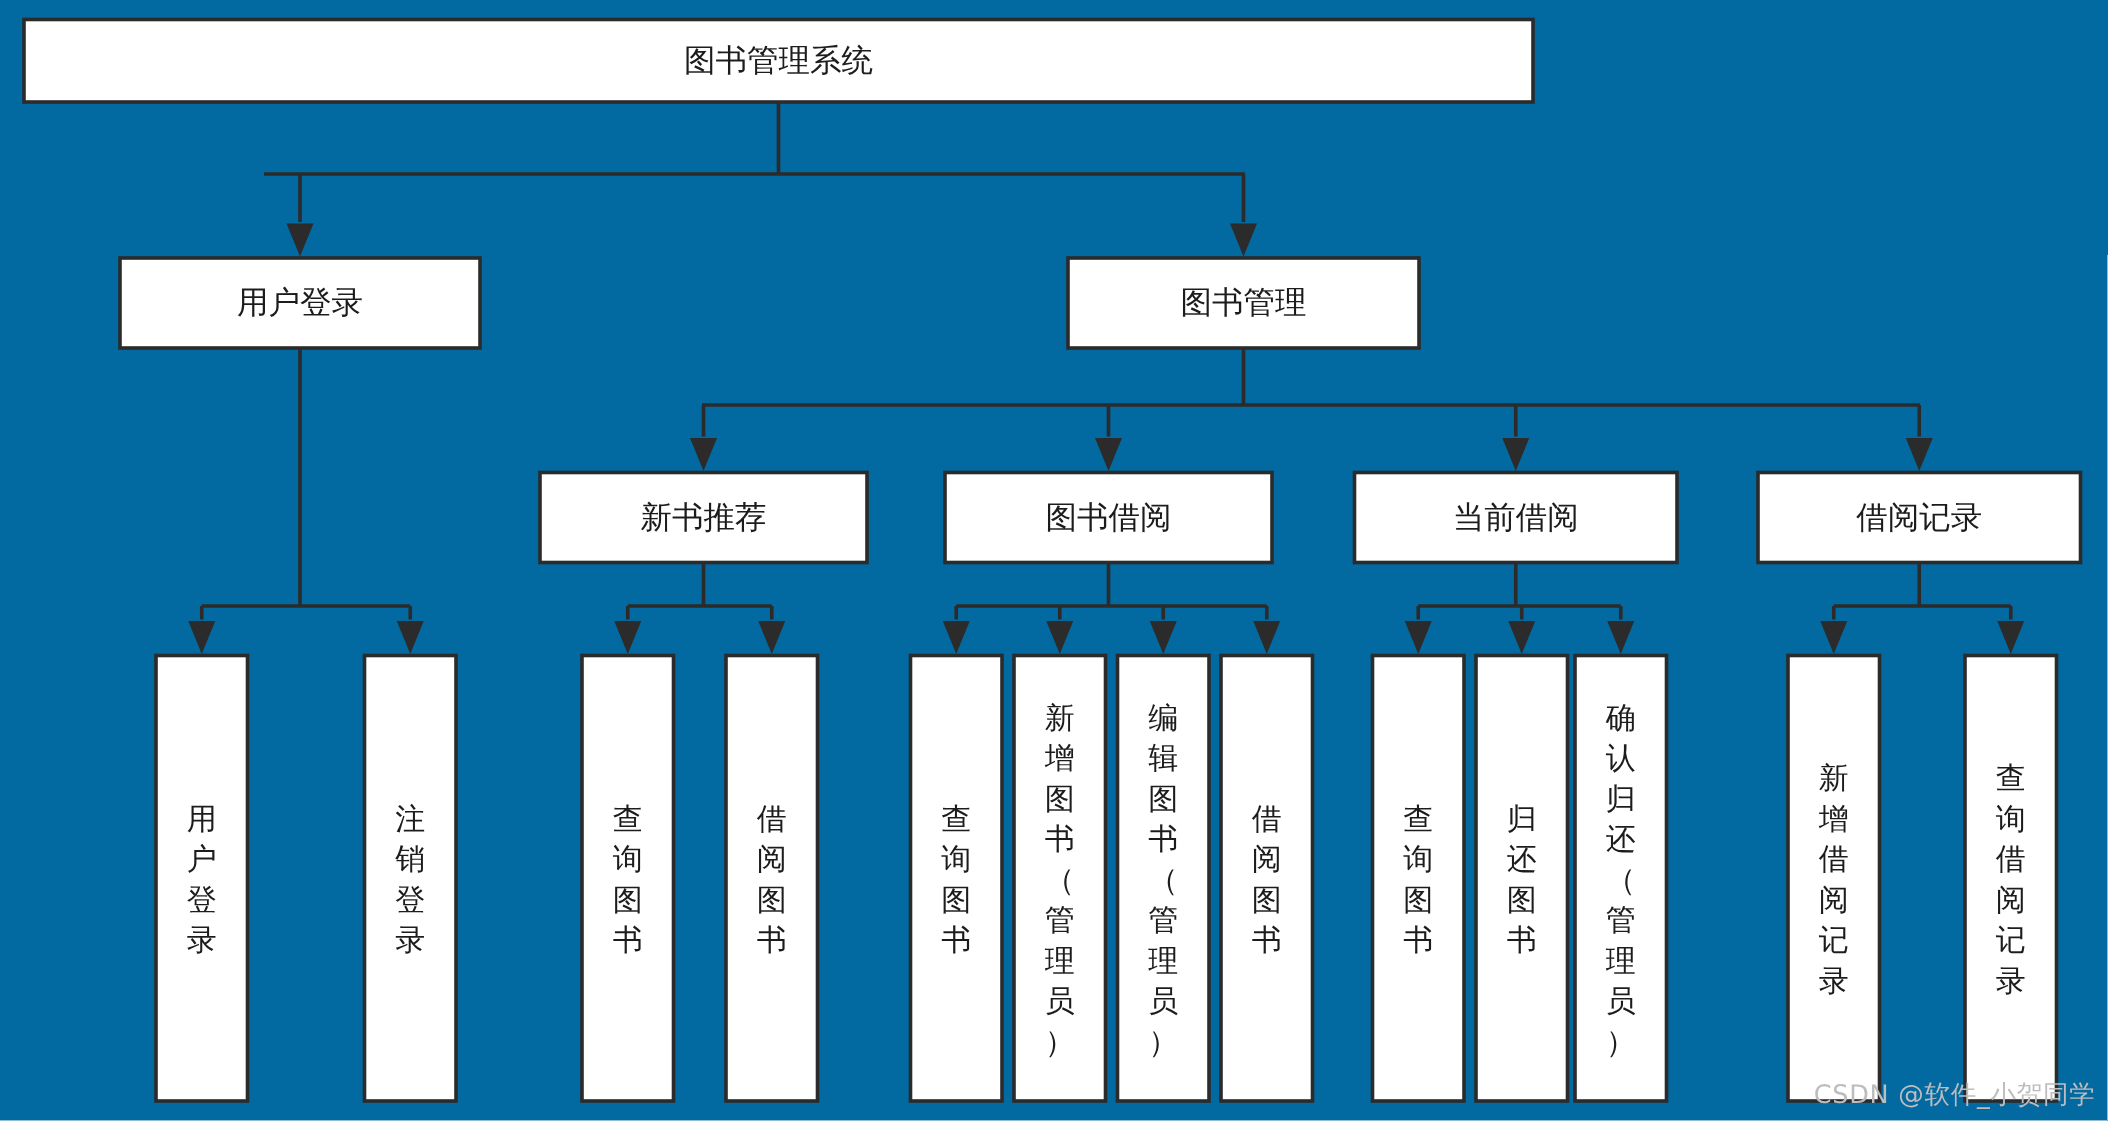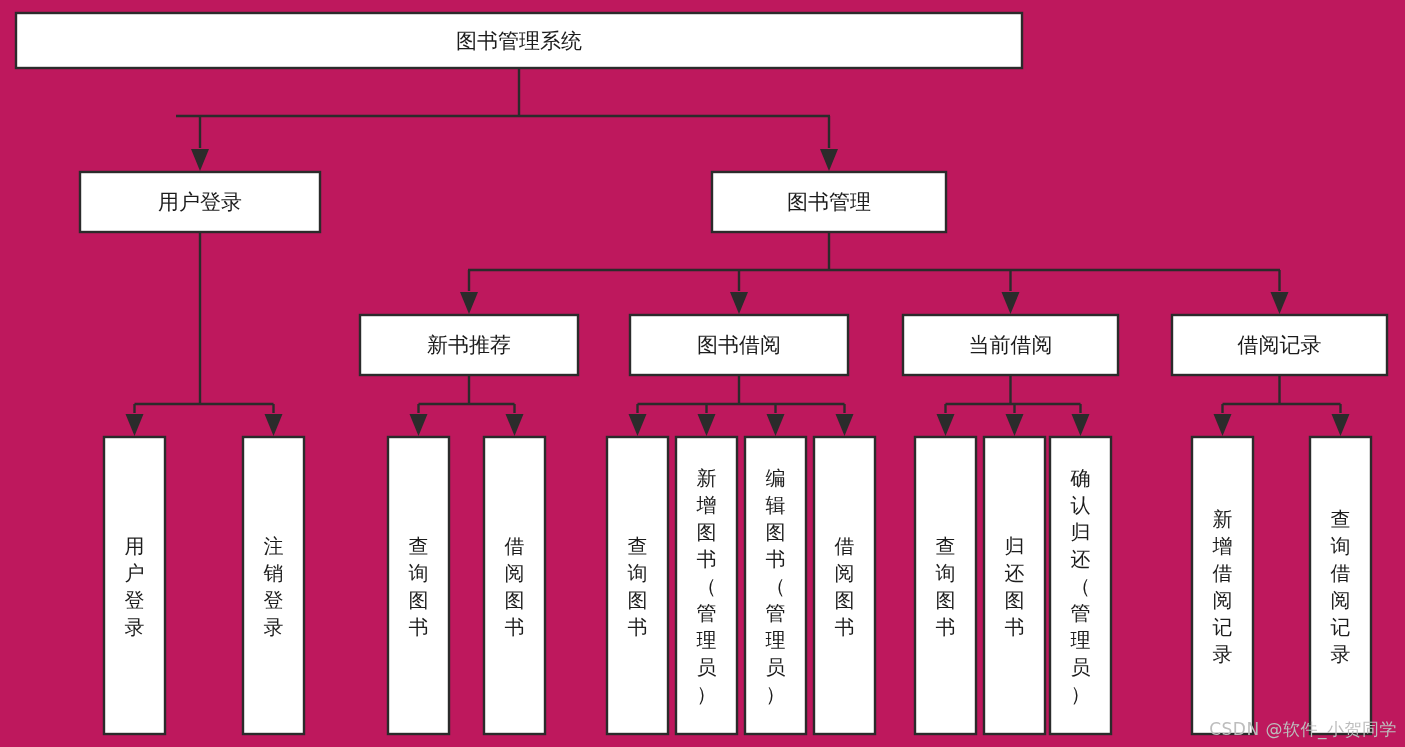--- a/index.html
+++ b/index.html
@@ -8,21 +8,21 @@
     padding: 0;
     background: #ffffff;
   }
   body {
     font-family: "DejaVu Sans", "Liberation Sans", sans-serif;
   }
   #diagram-root {
     position: relative;
     width: 1405px;
     height: 747px;
-    background: #be185d;
+    background: #0369a1;
     overflow: hidden;
   }
   svg#flow {
     position: absolute;
     left: 0;
     top: 0;
     width: 1405px;
     height: 747px;
     display: block;
   }

